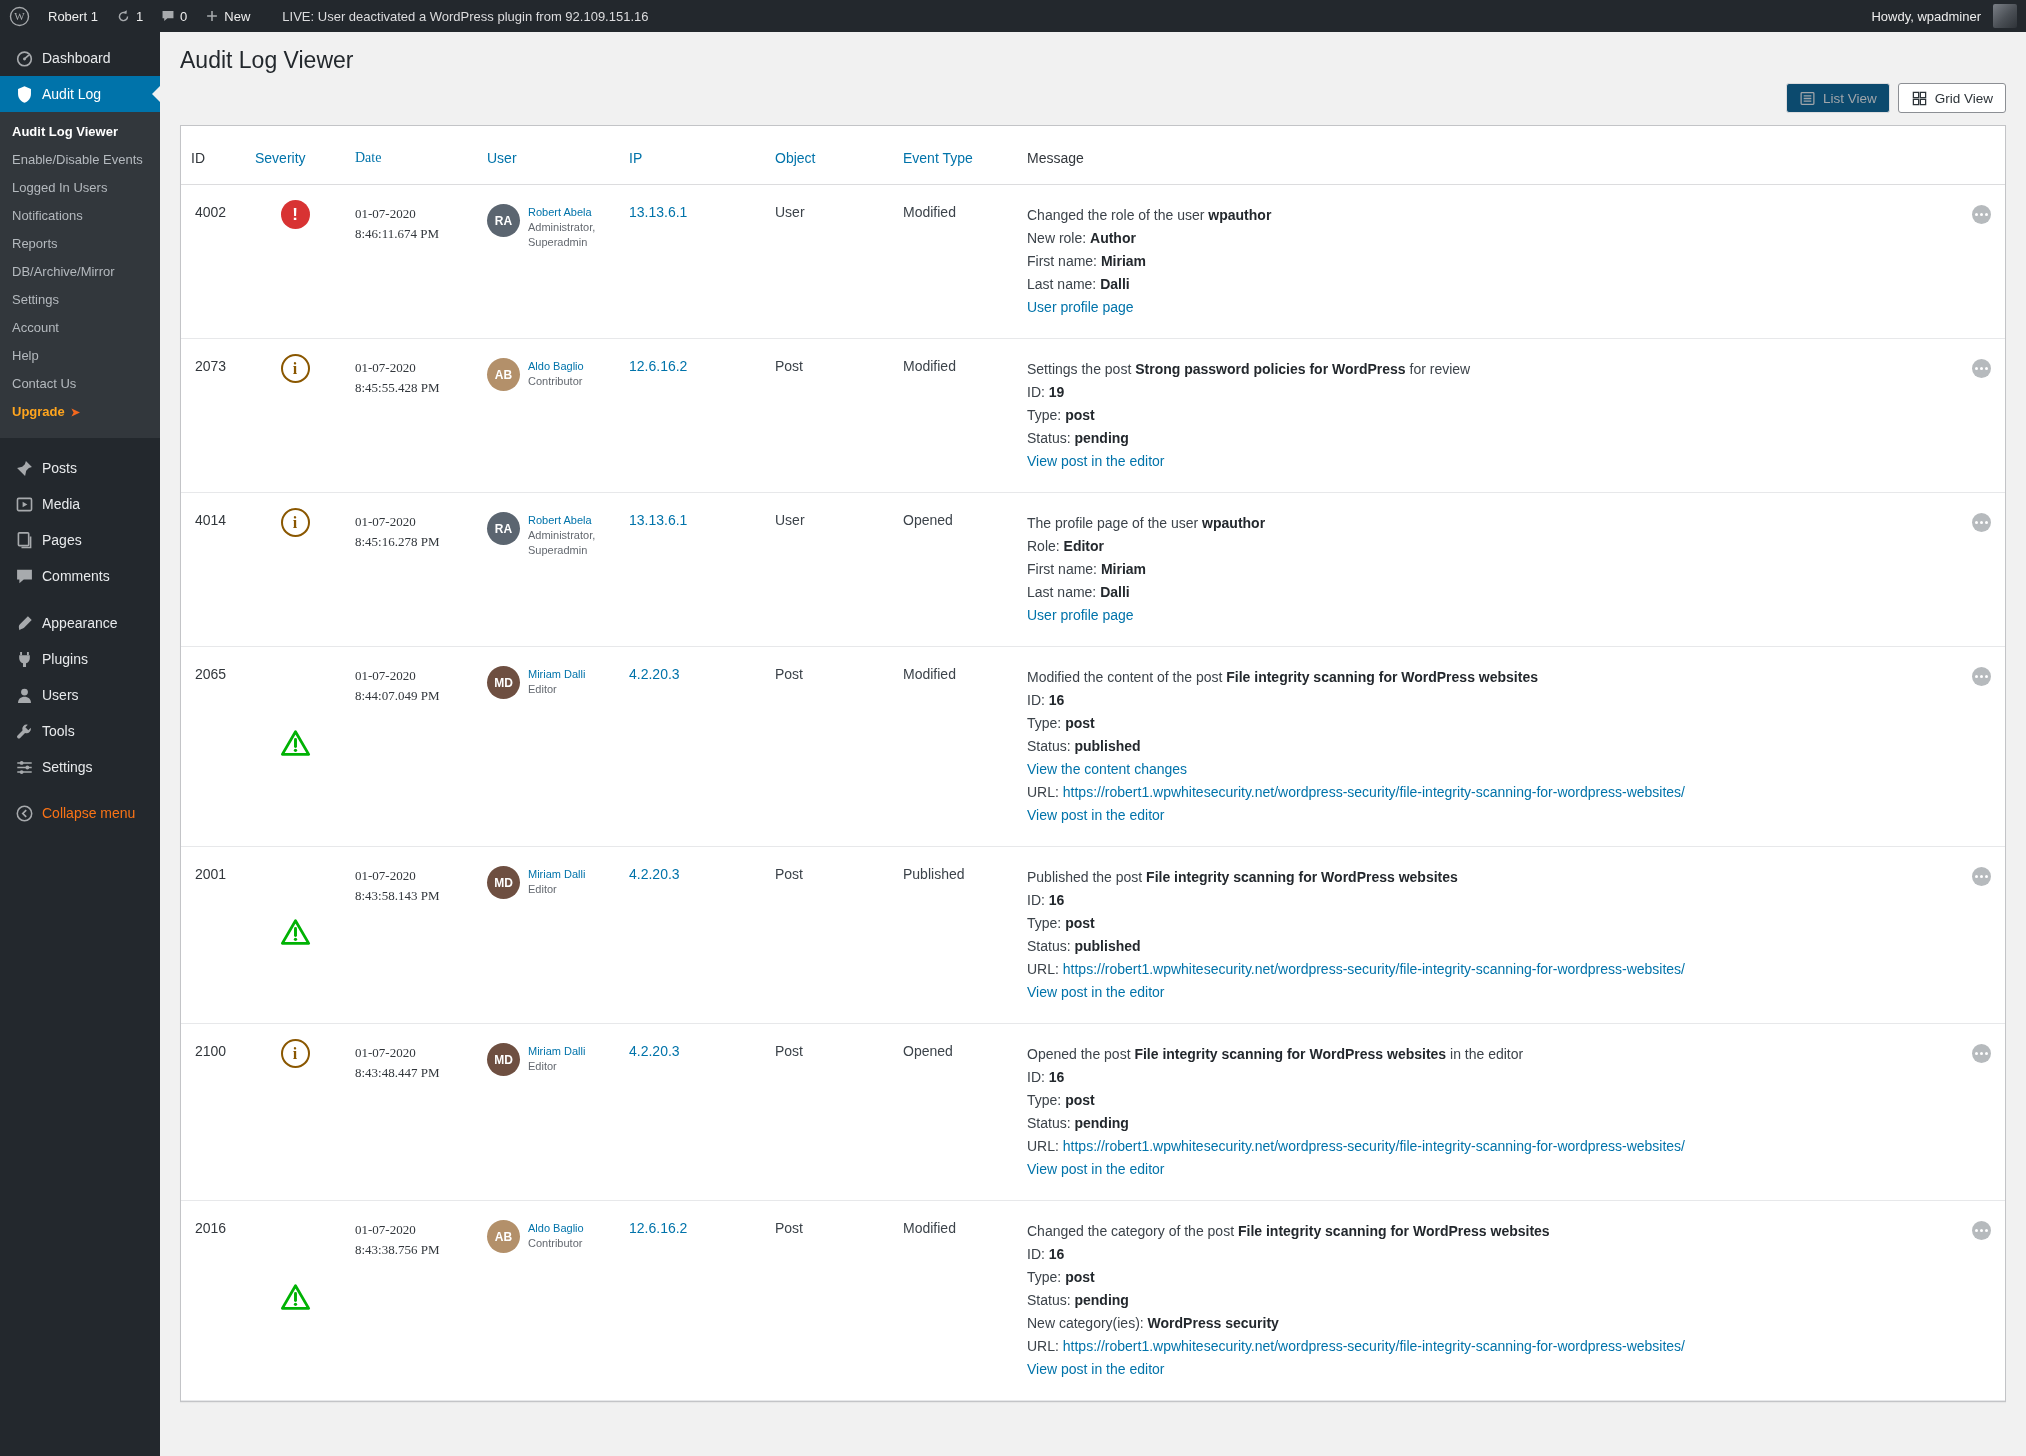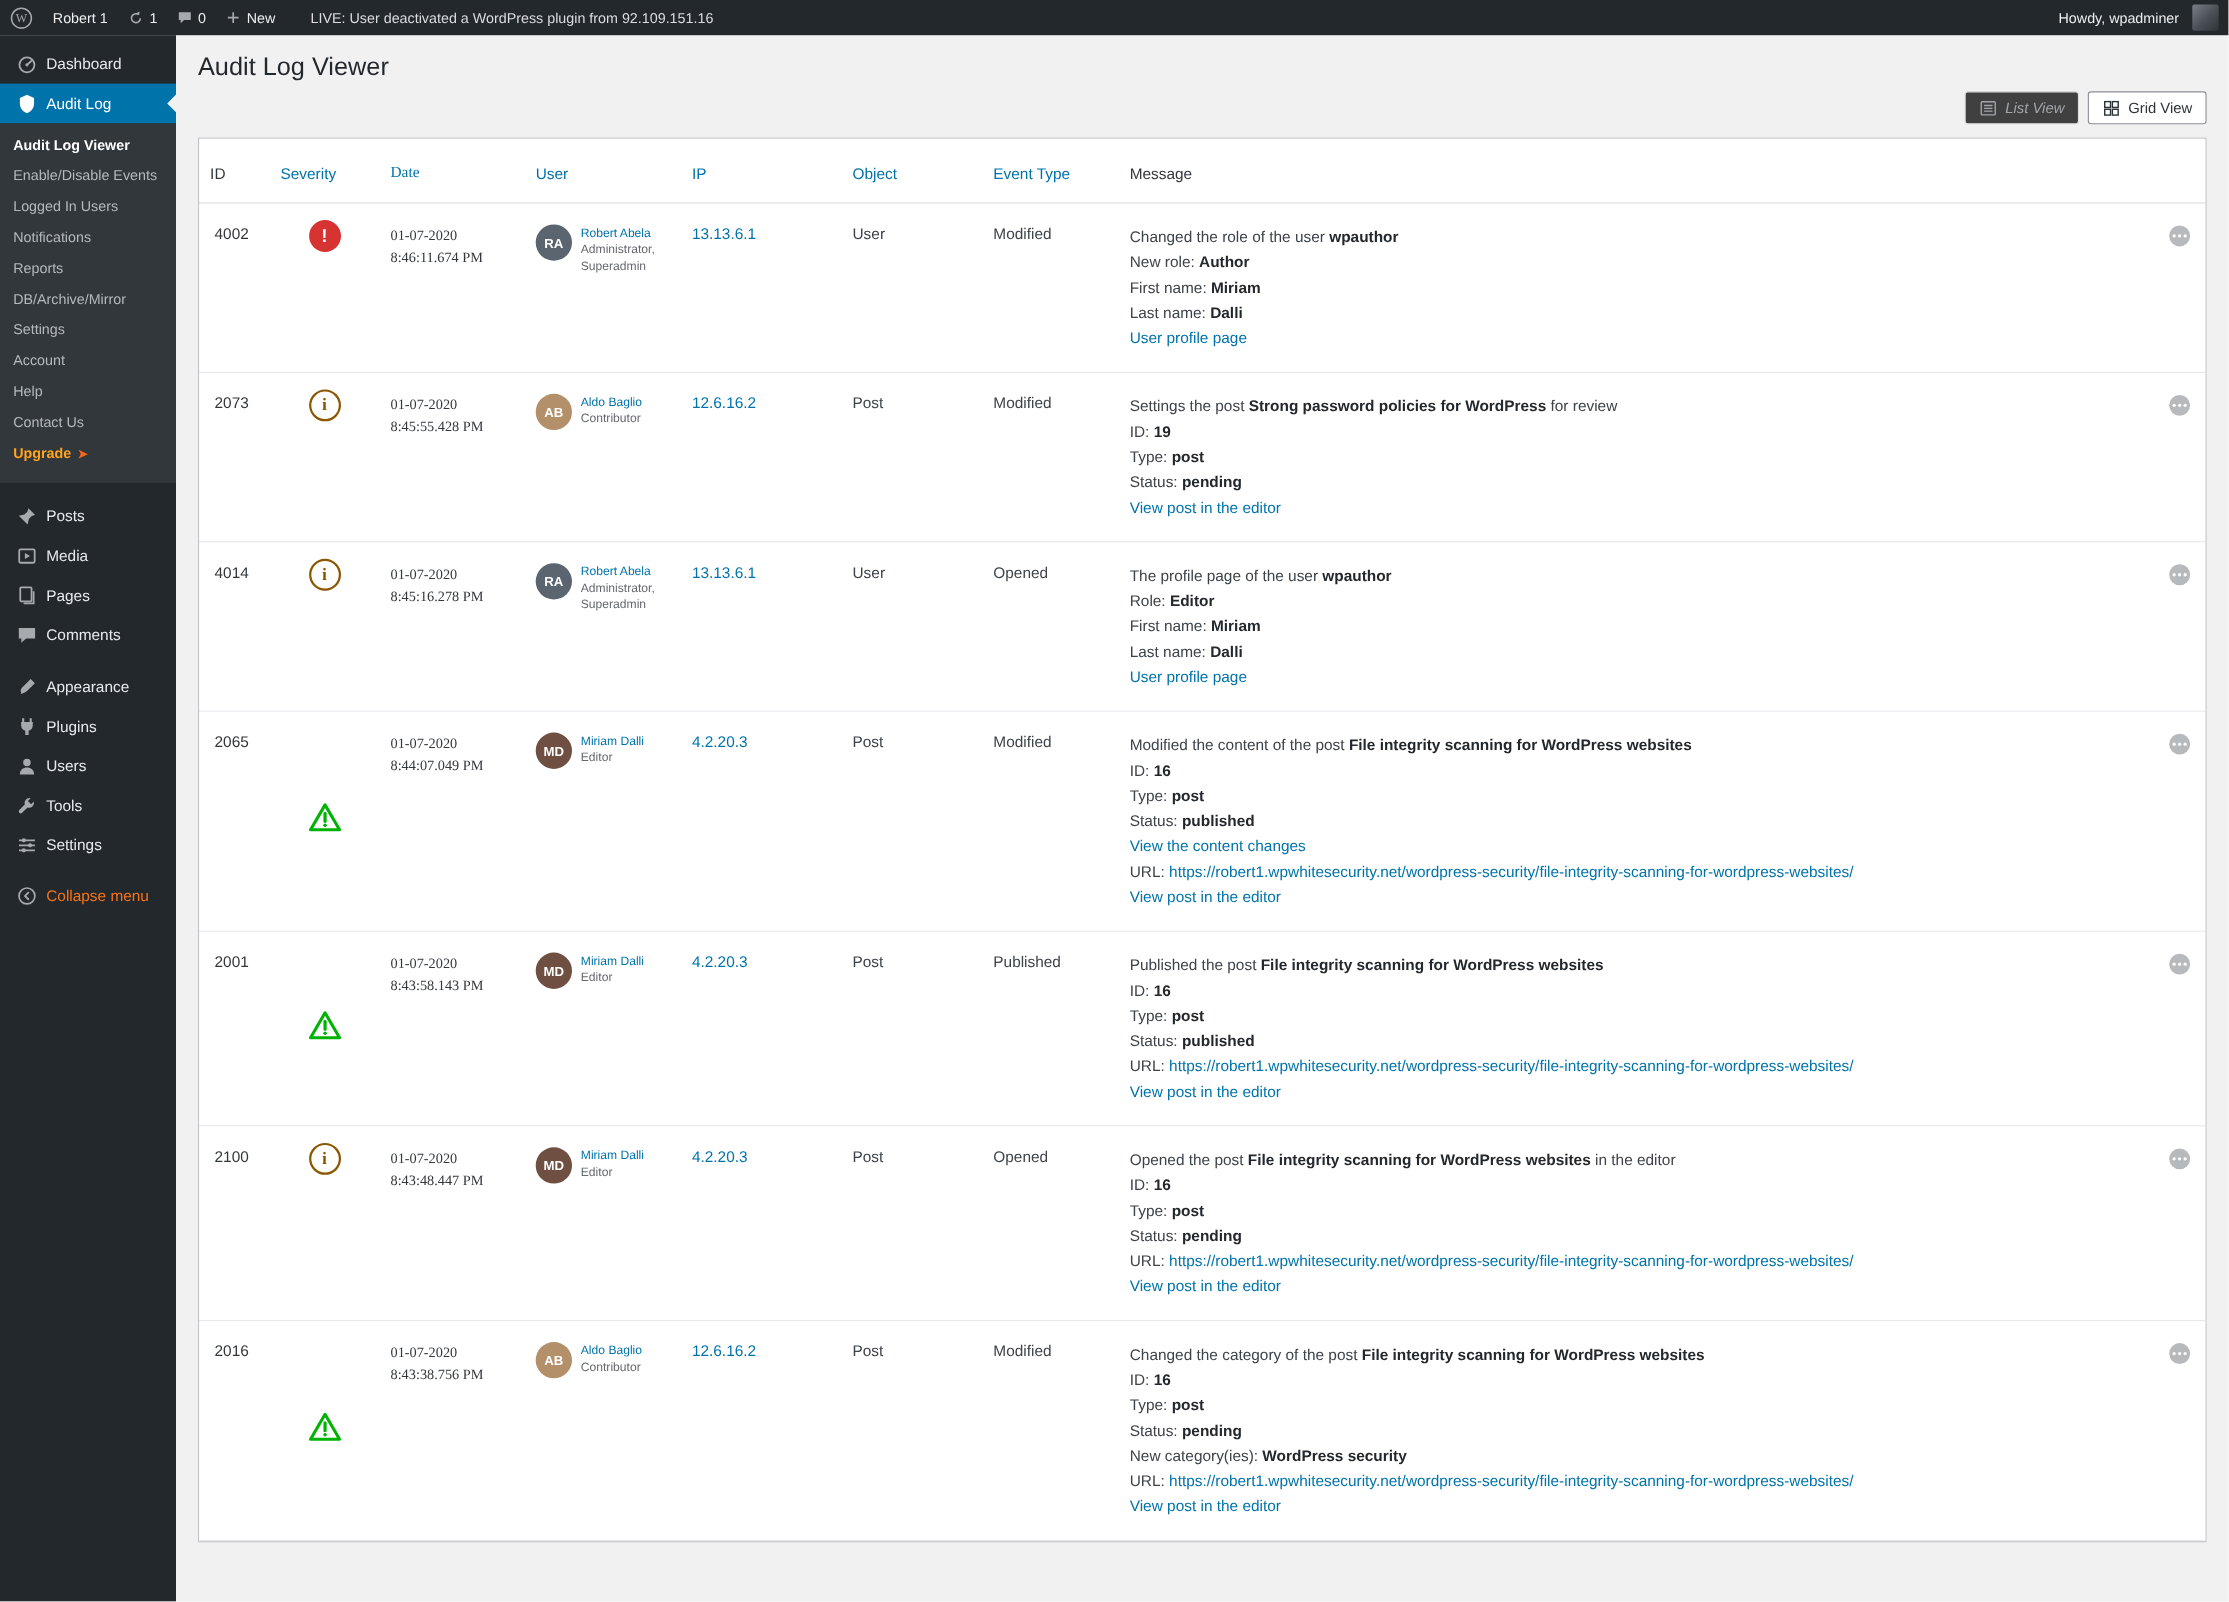--- a/index.html
+++ b/index.html
@@ -56,21 +56,21 @@
   .up-arrow { color:#f4681e; margin-left:6px; font-size:11px; }
 
   
   #content { flex:1; padding:0 20px; overflow:hidden; }
   h1 { font-size:23px; font-weight:500; color:#23282d; margin:13px 0 0; line-height:30px; }
   .toolbar-row { display:flex; justify-content:flex-end; gap:8px; margin:8px 0 12px; }
   .view-btn {
     display:inline-flex; align-items:center; gap:7px; height:30px; padding:0 12px;
     border-radius:3px; font-size:13.5px; cursor:pointer; font-family:inherit;
   }
-  .view-btn.inactive { background:#404040; border:1px solid #dcdcde; color:#a0a5aa;font-style:italic; }
+  .view-btn.inactive { background:#0c4a6e; border:1px solid #dcdcde; color:#a0a5aa; }
   .view-btn.active   { background:#fff; border:1px solid #8c8f94; color:#2c3338; }
   .vb-icon { display:inline-flex; }
 
   
   .table { background:#fff; border:1px solid #c3c4c7; box-shadow:0 1px 1px rgba(0,0,0,.04); }
   .thead { display:flex; border-bottom:1px solid #dcdcde; }
   .col { box-sizing:border-box; padding:19px 10px; font-size:14px; color:#3c434a; }
   .col-id   { width:64px;  padding-left:14px; color:#32373c; }
   .col-sev  { width:100px; }
   .col-date { width:132px; font-size:13px; line-height:20px; color:#32373c;font-family:Liberation Serif, serif; }

